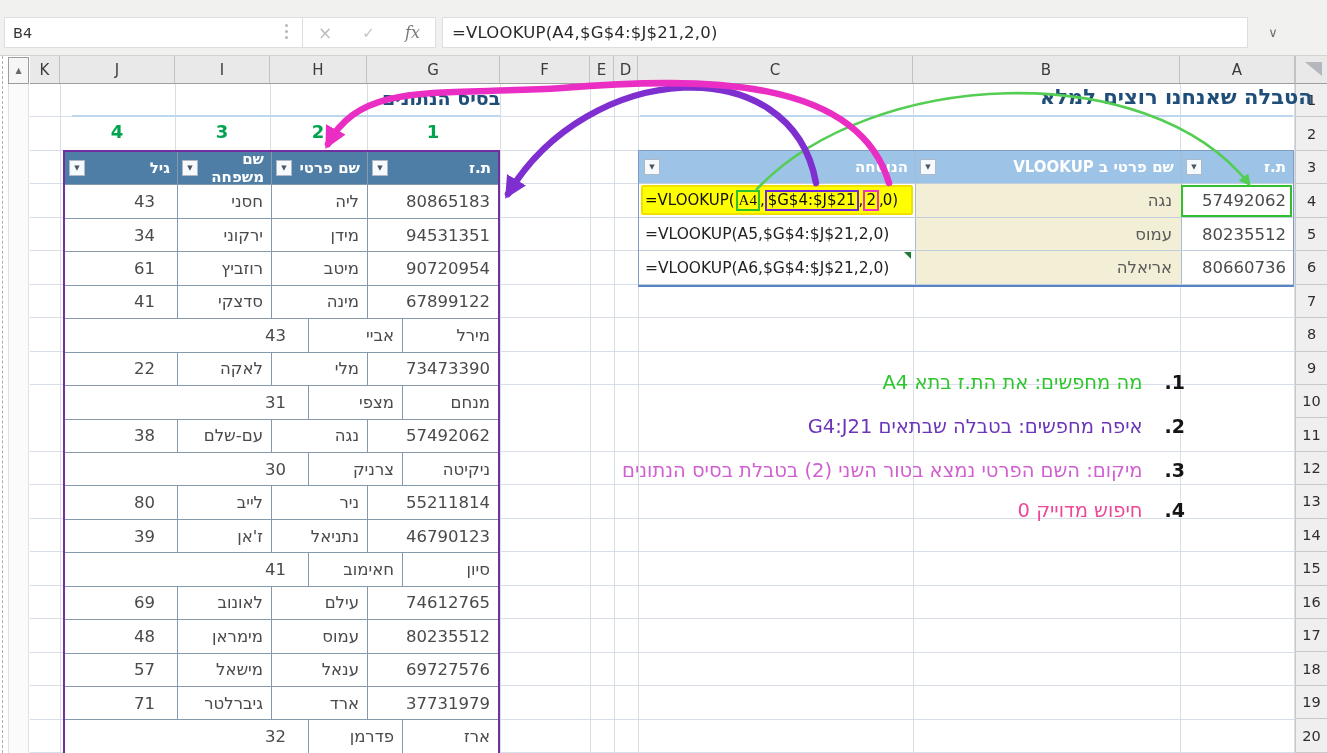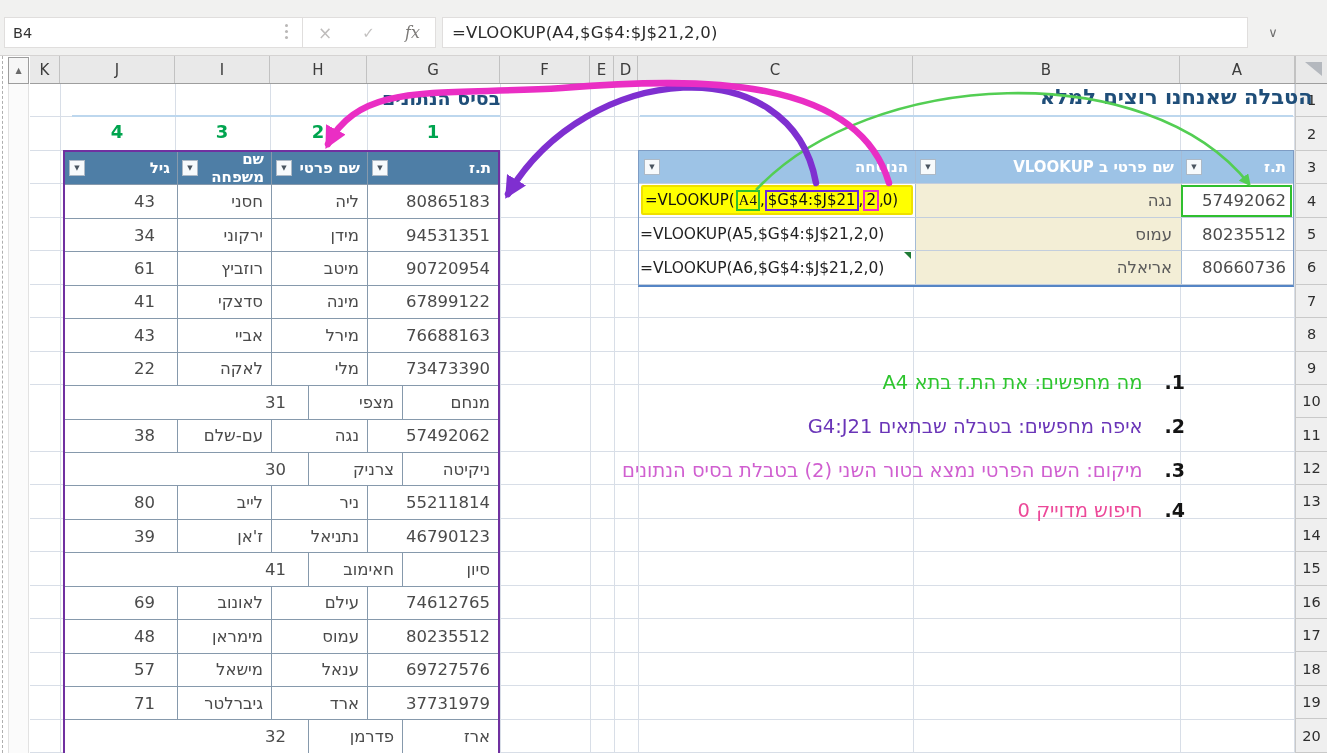--- a/index.html
+++ b/index.html
@@ -60,21 +60,21 @@
   
   .tg { left:638px; top:150px; width:656px; border:1px solid #7E9CC4; border-bottom:2px solid #5585C5; }
   .tg .trow { border-bottom:1px solid #C3CEDD; }
   .tg .trow > div:not(:last-child) { border-left:1px solid #A4BBD6; }
   .tg-head { background:#9DC3E6; color:#fff; font-weight:bold; font-size:15px; }
   .tg-head > div { justify-content:space-between; padding:0 7px 0 4px; }
   .tc-id { width:112px; } .tc-name { width:266px; } .tc-f { width:275px; }
   .tg-row { font-size:16.5px; color:#4A4A4A; }
   .tg-row .tc-id { justify-content:flex-start; padding-right:7px; }
   .tg-row .tc-name { background:#F3EED6; justify-content:flex-start; padding-right:9px; color:#5A5A5A; }
-  .tg-row .tc-f { direction:ltr; justify-content:flex-start; font-size:15.5px; color:#222; position:relative; }
+  .tg-row .tc-f { direction:ltr; justify-content:flex-start; padding-left:5px; font-size:15.5px; color:#222; position:relative; }
   .ylw { position:absolute; left:1px; top:1px; right:2px; bottom:2px; background:#FFFF00; border:2px solid #EFE000; border-radius:2px; display:flex; align-items:center; direction:ltr; padding-left:2px; font-size:15px; color:#111; white-space:nowrap; }
   .ylw .sep { margin:0 -1px; }
   .argbox { display:inline-block; padding:0 1px; margin:0 1px; line-height:1.15; }
   .bx-green { border:2px solid #2FBF2F;font-family:Liberation Serif, serif; }
   .bx-purple { border:2px solid #6d28d9; }
   .bx-magenta { border:2px solid #E832C8; }
   .err-tri { position:absolute; width:0; height:0; border-top:7px solid #1E7A34; border-left:7px solid transparent; z-index:4; }
 
   
   .a4box { position:absolute; left:1181px; top:185px; width:111px; height:32px; border:2px solid #2FBF2F; z-index:5; }
@@ -226,21 +226,20 @@
         <div class="dc-last">רוזביץ</div>
         <div class="dc-age">61</div>
       </div>
         <div class="trow db-row">
         <div class="dc-id">67899122</div>
         <div class="dc-first">מינה</div>
         <div class="dc-last">סדצקי</div>
         <div class="dc-age">41</div>
       </div>
         <div class="trow db-row">
-        <div class="dc-id">76688163</div>
         <div class="dc-first">מירל</div>
         <div class="dc-last">אביי</div>
         <div class="dc-age">43</div>
       </div>
         <div class="trow db-row">
         <div class="dc-id">73473390</div>
         <div class="dc-first">מלי</div>
         <div class="dc-last">לאקה</div>
         <div class="dc-age">22</div>
       </div>

